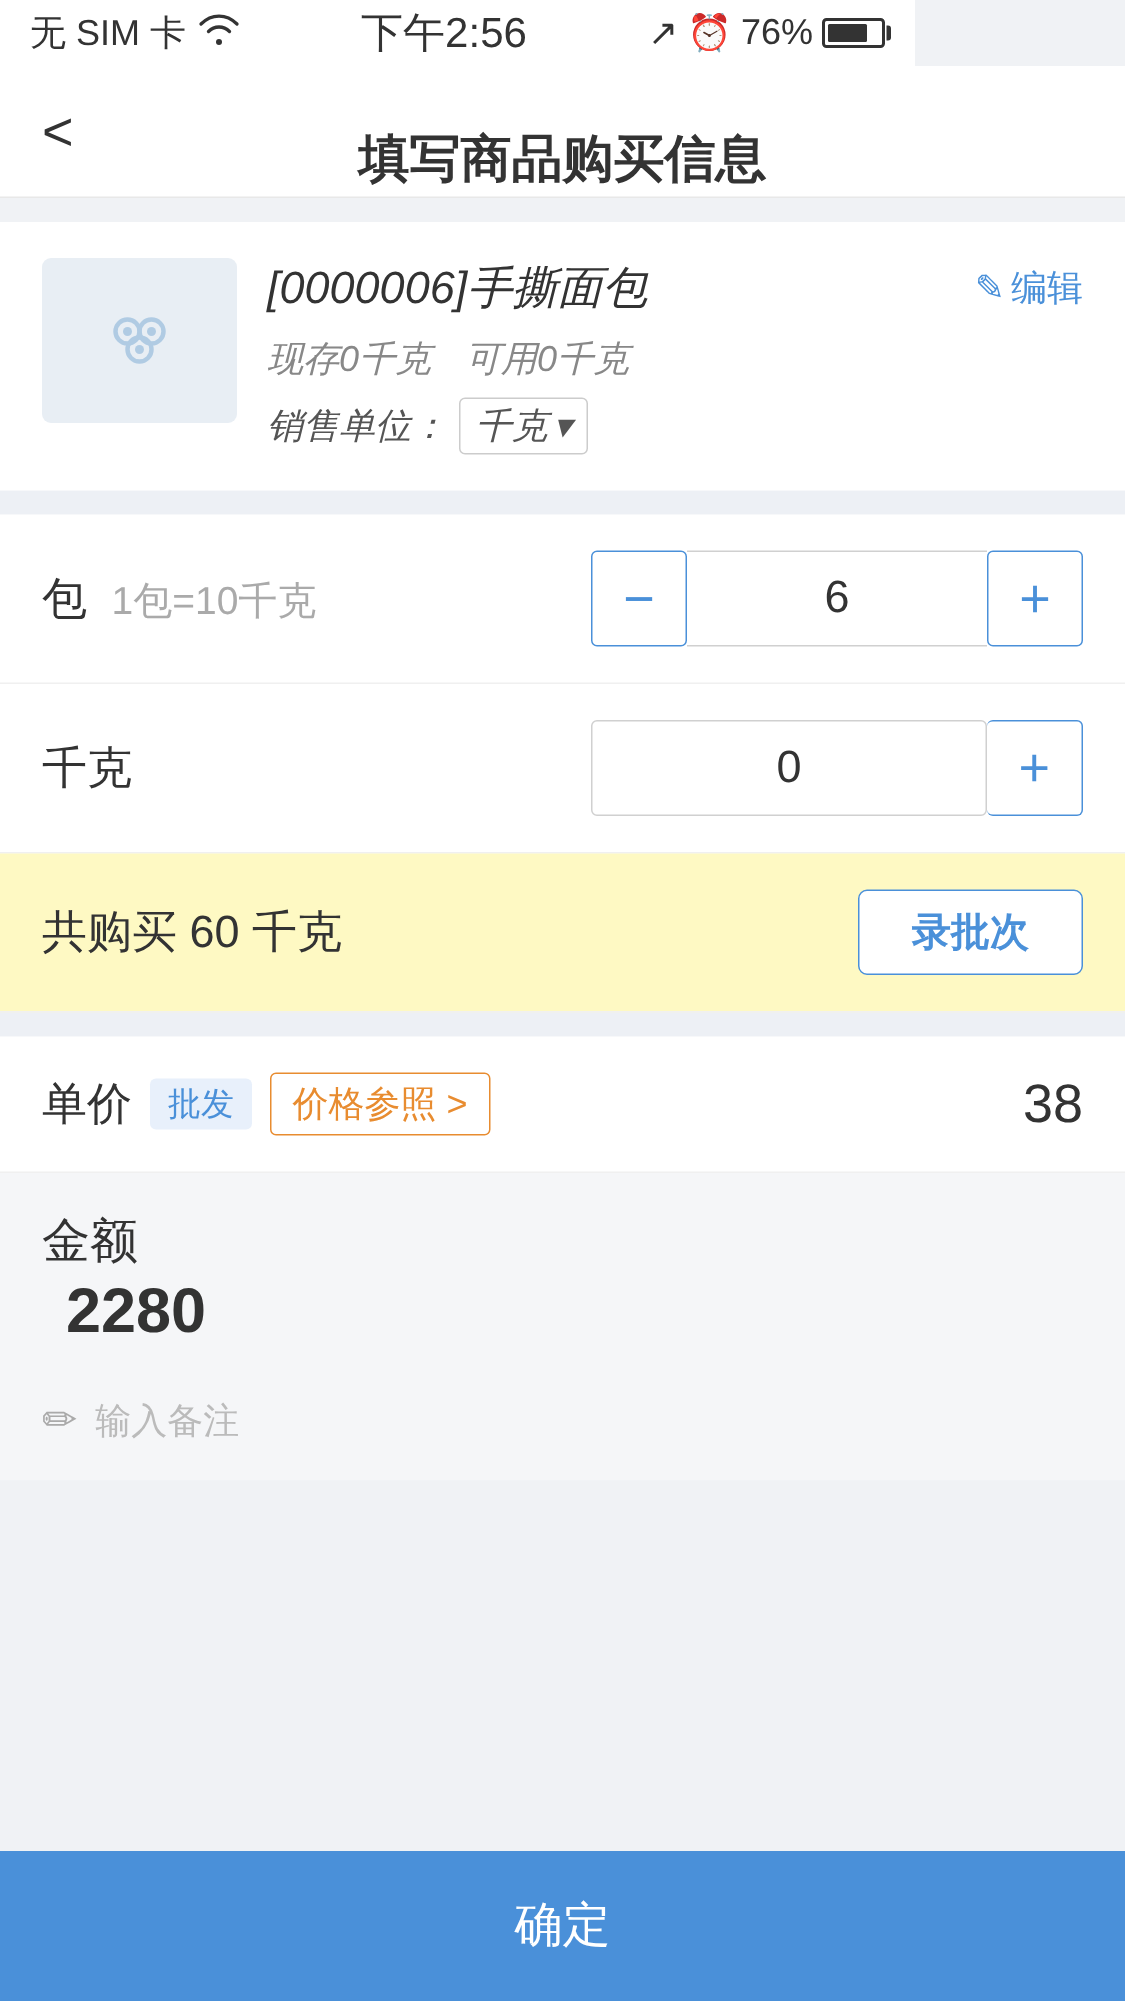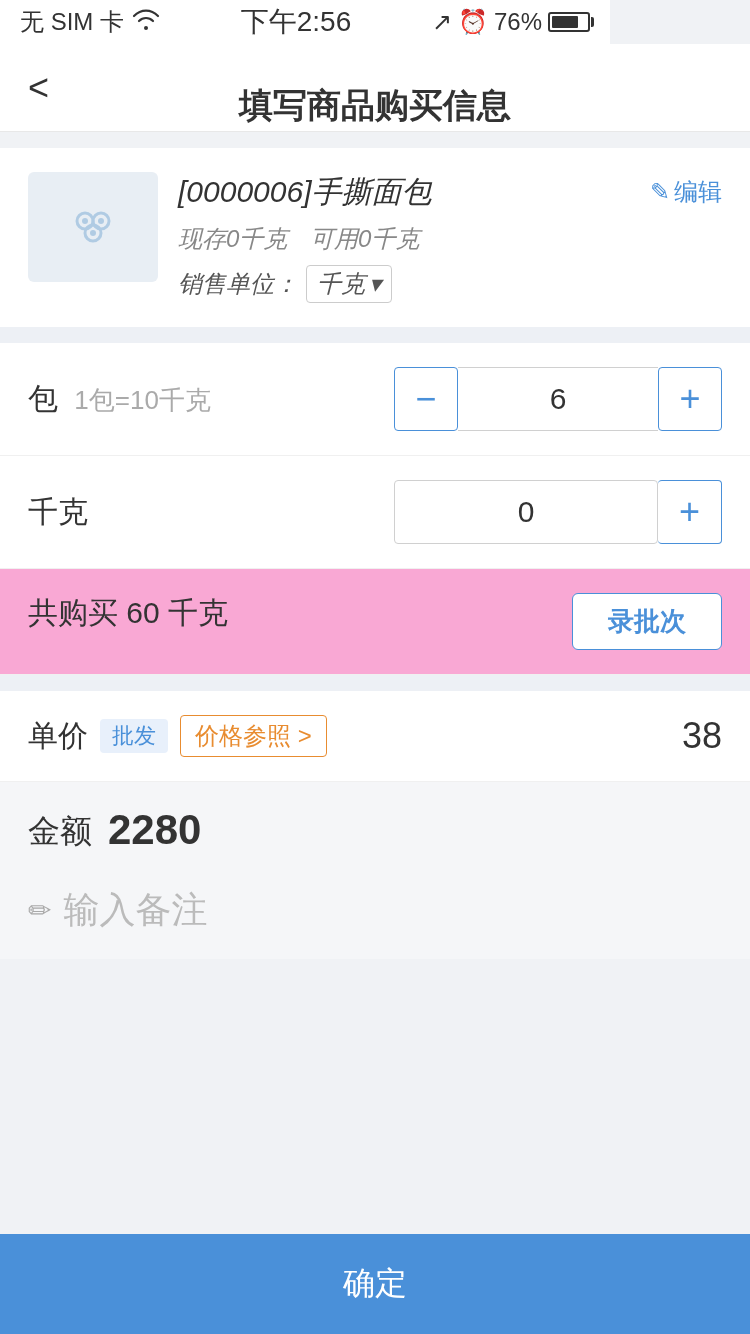--- a/index.html
+++ b/index.html
@@ -162,22 +162,23 @@
       text-align: center;
       font-size: 30px;
       color: #333;
       background: #fff;
       border-radius: 4px;
       outline: none;
     }
 
     
     .summary-row {
-      background: #f9a8d4;
-      display: flex;
+      background: #fef9c3;
+      display: flex;
+      align-items: center;
       padding: 24px 28px;
       border-bottom: 1px solid #f0f0f0;
     }
     .summary-text { font-size: 30px; color: #333; flex: 1; }
     .batch-btn {
       border: 1.5px solid #4a90d9;
       color: #4a90d9;
       background: #fff;
       border-radius: 6px;
       padding: 10px 35px;
@@ -215,33 +216,34 @@
     }
     .price-value { margin-left: auto; font-size: 36px; color: #333; font-weight: 400; }
 
     
     .amount-section {
       background: #f5f6f8;
       padding: 24px 28px 0 28px;
     }
     .amount-row {
       display: flex;
-      align-items: flex-end;
+      align-items: flex-start;
       padding-bottom: 16px;
+      flex-direction: column;
     }
     .amount-label { font-size: 32px; color: #333; font-weight: 500; }
     .amount-value { font-size: 42px; color: #333; font-weight: 600; margin-left: 16px; }
     .note-row {
       display: flex;
       align-items: center;
       gap: 12px;
       padding: 16px 0 24px 0;
     }
     .note-icon { color: #aaa; font-size: 28px; }
-    .note-text { font-size: 36px; color: #bbb; }
+    .note-text { font-size: 24px; color: #bbb; }
 
     
     .empty-area {
       background: #f0f2f5;
       flex: 1;
       min-height: 340px;
     }
 
     
     .confirm-btn {

